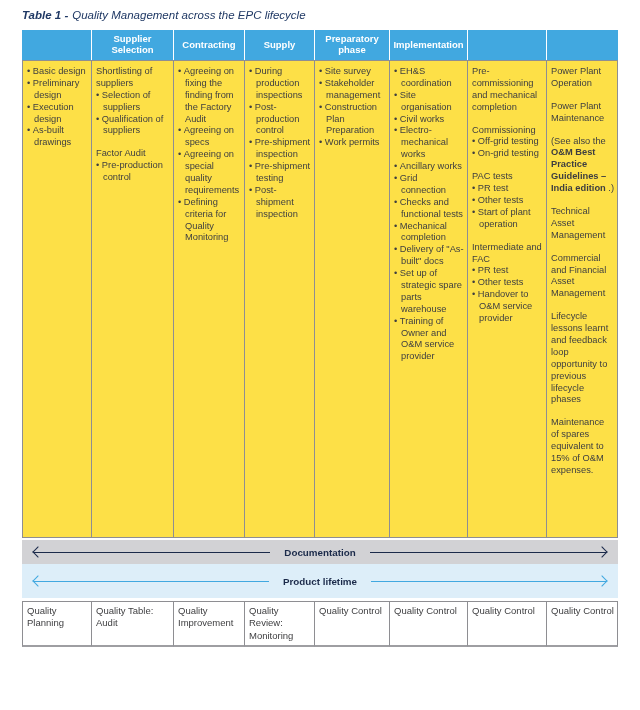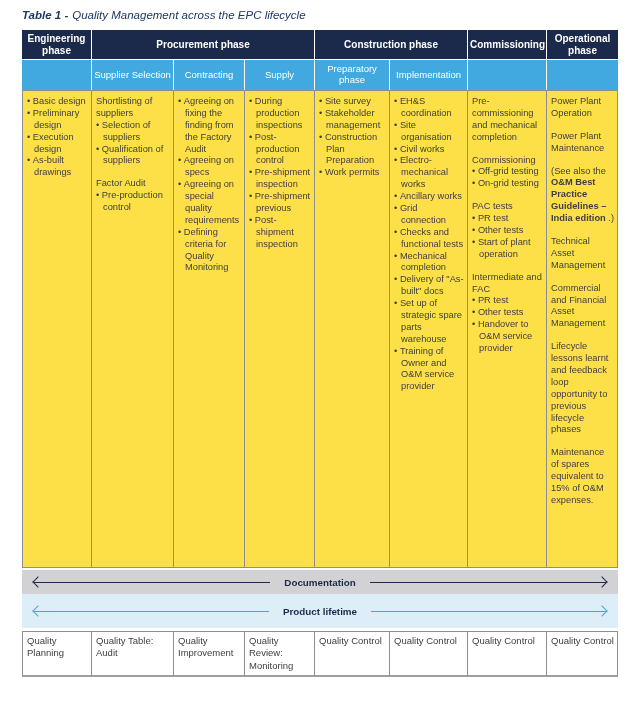--- a/index.html
+++ b/index.html
@@ -14,21 +14,21 @@
   .caption .pre{font-weight:bold;margin-right:4px;}
 
   table{border-collapse:separate;border-spacing:0;table-layout:fixed;width:596px;}
   col.c1{width:70px}col.c2{width:82px}col.c3{width:71px}col.c4{width:70px}
   col.c5{width:75px}col.c6{width:78px}col.c7{width:79px}col.c8{width:71px}
 
   th.phase{background:var(--navy);color:#fff;font-size:10px;font-weight:bold;
     height:30px;vertical-align:middle;text-align:center;line-height:1.15;
     border-right:1px solid #fff;border-bottom:1px solid #fff;padding:1px 2px;}
   th.phase:last-child{border-right:none;}
-  th.sub{background:var(--blue);color:#fff;font-size:9.5px;font-weight:normal;
+  th.sub{background:var(--blue);color:#fff;font-size:9.5px;font-weight:bold;
     height:30px;vertical-align:middle;text-align:center;line-height:1.15;
     border-right:1px solid #fff;padding:1px 2px;}
   th.sub:last-child{border-right:none;}
 
   td.body{background:#fde047;color:var(--text);font-size:9.3px;line-height:1.28;
     vertical-align:top;padding:5px 3px 5px 4px;height:478px;
     border-right:1px solid var(--border);border-top:1px solid var(--border);
     border-bottom:1px solid var(--border);}
   td.body:first-child{border-left:1px solid var(--border);}
   .item.li{padding-left:7px;text-indent:-7px;}
@@ -69,27 +69,20 @@
       <col class="c1">
         <col class="c2">
         <col class="c3">
         <col class="c4">
       <col class="c5">
         <col class="c6">
         <col class="c7">
         <col class="c8">
     </colgroup>
     <thead>
-      <tr id="phase-row">
-          <th class="phase" colspan="1">Engineering phase</th>
-          <th class="phase" colspan="3">Procurement phase</th>
-          <th class="phase" colspan="2">Construction phase</th>
-          <th class="phase" colspan="1">Commissioning</th>
-          <th class="phase" colspan="1">Operational phase</th>
-        </tr>
       <tr id="subphase-row">
           <th class="sub"></th>
           <th class="sub">Supplier Selection</th>
           <th class="sub">Contracting</th>
           <th class="sub">Supply</th>
           <th class="sub">Preparatory phase</th>
           <th class="sub">Implementation</th>
           <th class="sub"></th>
           <th class="sub"></th>
         </tr>
@@ -112,21 +105,21 @@
           <td class="body">
             <div class="item li">Agreeing on fixing the finding from the Factory Audit</div>
             <div class="item li">Agreeing on specs</div>
             <div class="item li">Agreeing on special quality requirements</div>
             <div class="item li">Defining criteria for Quality Monitoring</div>
           </td>
           <td class="body">
             <div class="item li">During production inspections</div>
             <div class="item li">Post-production control</div>
             <div class="item li">Pre-shipment inspection</div>
-            <div class="item li">Pre-shipment previous</div>
+            <div class="item li">Pre-shipment testing</div>
             <div class="item li">Post-shipment inspection</div>
           </td>
           <td class="body">
             <div class="item li">Site survey</div>
             <div class="item li">Stakeholder management</div>
             <div class="item li">Construction Plan Preparation</div>
             <div class="item li">Work permits</div>
           </td>
           <td class="body">
             <div class="item li">EH&amp;S coordination</div>

